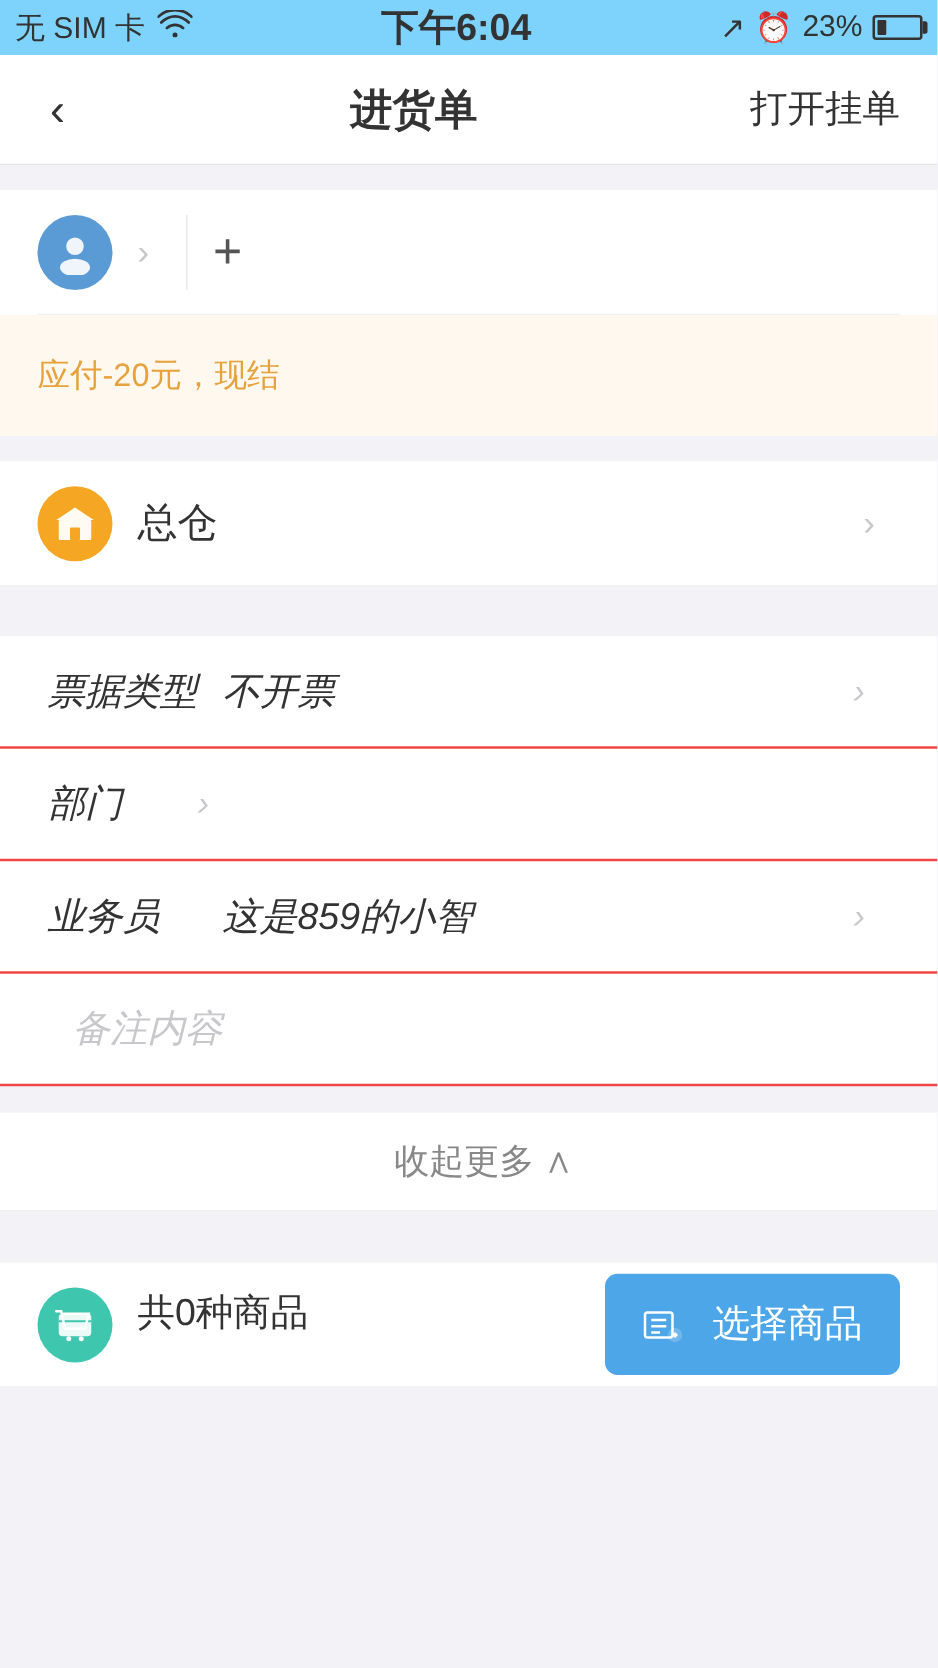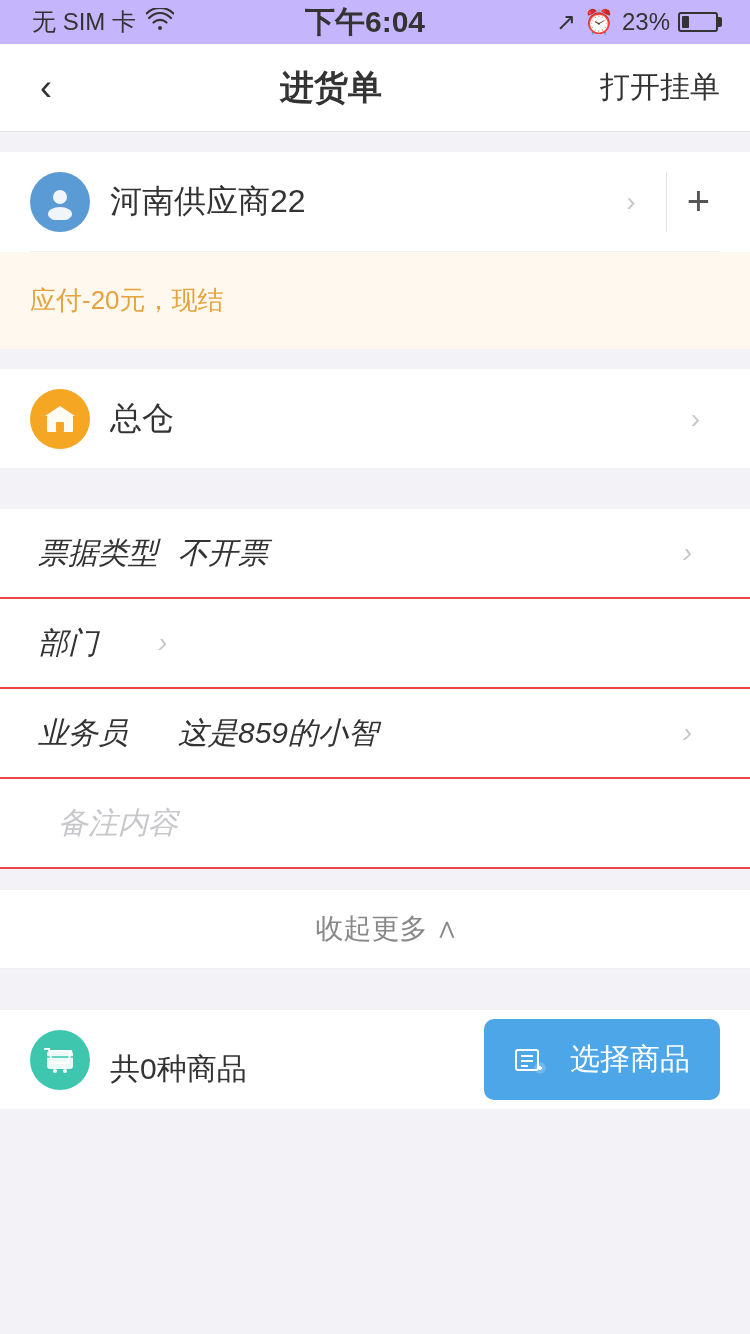--- a/index.html
+++ b/index.html
@@ -12,22 +12,22 @@
       font-size: 28px;
       color: #333;
     }
 
     
     .status-bar {
       display: flex;
       align-items: center;
       justify-content: space-between;
       height: 44px;
-      padding: 0 32px;
-      background: #c4b5fd;
+      padding: 0 12px;
+      background: #7dd3fc;
       font-size: 24px;
       font-weight: 500;
     }
     .status-left { display: flex; align-items: center; gap: 10px; }
     .status-center { font-size: 30px; font-weight: 600; }
     .status-right { display: flex; align-items: center; gap: 8px; font-size: 24px; }
     .battery-icon {
       width: 40px; height: 20px; border: 2px solid #333; border-radius: 3px; position: relative; display: inline-flex; align-items: center; padding: 2px;
     }
     .battery-icon::after {
@@ -220,21 +220,21 @@
       border-radius: 10px;
       padding: 20px 30px;
       display: flex;
       align-items: center;
       gap: 24px;
       cursor: pointer;
       border: none;
     }
     .bottom-left {
       display: flex;
-      align-items: flex-end;
+      align-items: flex-start;
     }
   </style>
 </head>
 <body>
 
 <div class="status-bar">
   <div class="status-left">
     <span>无 SIM 卡</span>
     <span>
       <svg width="28" height="22" viewBox="0 0 28 22" fill="none">
@@ -265,21 +265,20 @@
 <div class="section-gap"></div>
 
 <div class="card-section">
   <div class="supplier-row">
     <div class="supplier-avatar">
       <svg viewBox="0 0 36 36" fill="none">
         <circle cx="18" cy="13" r="7" fill="#fff" opacity="0.9"></circle>
         <ellipse cx="18" cy="30" rx="12" ry="7" fill="#fff" opacity="0.9"></ellipse>
       </svg>
     </div>
-    <span class="supplier-name">河南供应商22</span>
     <span class="chevron-icon">›</span>
     <div class="plus-divider"></div>
     <span class="plus-btn">+</span>
   </div>
 </div>
 
 <div class="notice-row">
   <span>应付-20元，现结</span>
 </div>
 

